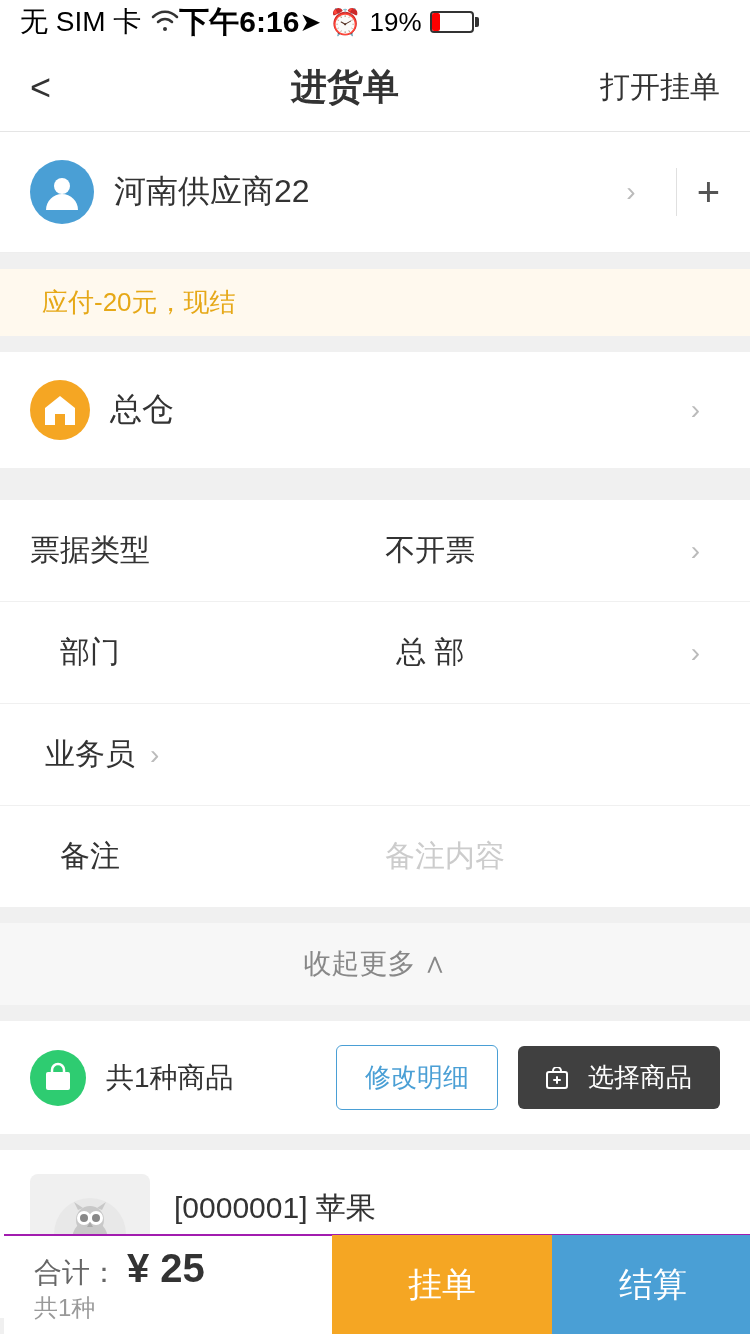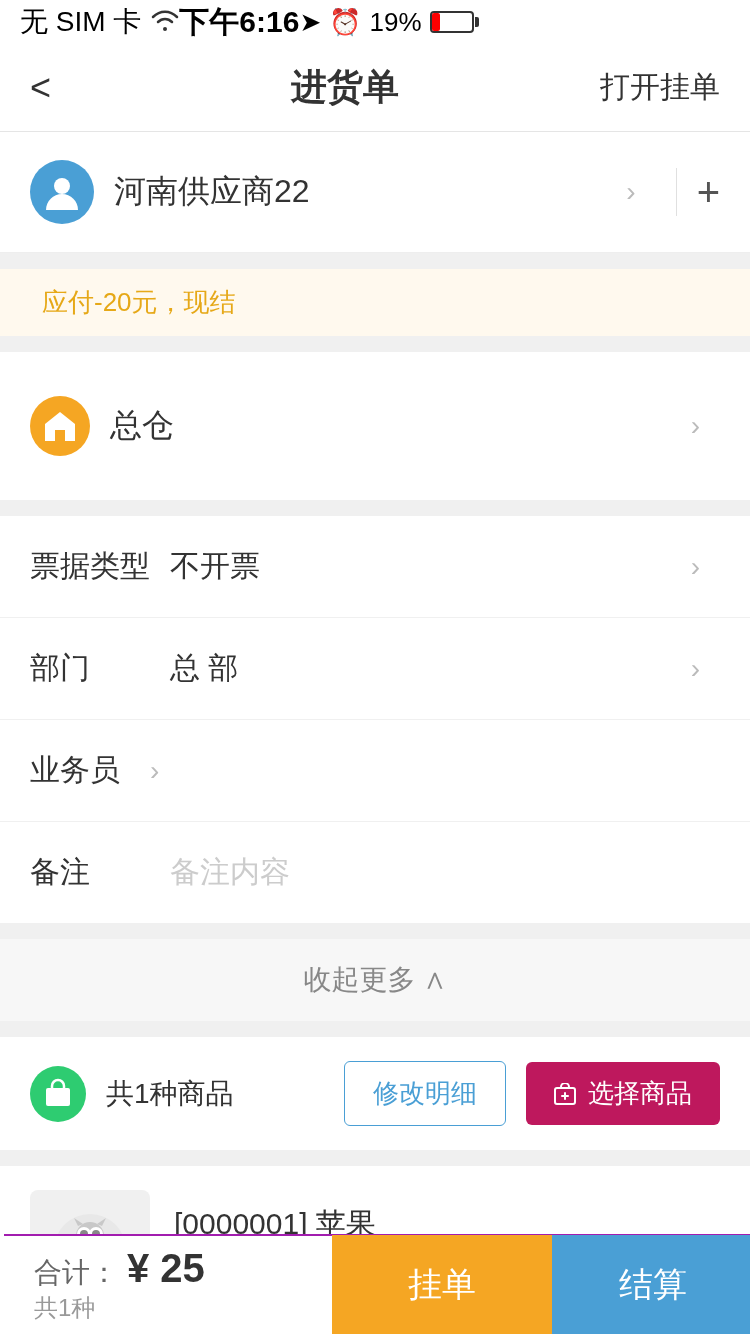--- a/index.html
+++ b/index.html
@@ -143,22 +143,22 @@
       font-size: 26px;
       color: #e6a817;
       margin-bottom: 16px;
     }
 
     
     .warehouse-row {
       background: #fff;
       display: flex;
       align-items: center;
-      padding: 44px 30px;
-      margin-bottom: 16px;
+      padding: 28px 30px;
+      margin-bottom: 32px;
     }
     .warehouse-icon-wrap {
       width: 60px;
       height: 60px;
       border-radius: 50%;
       background: #f5a623;
       display: flex;
       align-items: center;
       justify-content: center;
       margin-right: 20px;
@@ -174,20 +174,21 @@
     .form-section {
       background: #fff;
       margin-bottom: 16px;
     }
     .form-row {
       display: flex;
       align-items: center;
       padding: 30px;
       border-bottom: 1px solid #f0f0f0;
       min-height: 88px;
+      text-align: center;
     }
     .form-row:last-child { border-bottom: none; }
     .form-label {
       font-size: 30px;
       color: #333;
       width: 120px;
       flex-shrink: 0;
     }
     .form-value {
       flex: 1;
@@ -239,30 +240,30 @@
     .btn-outline {
       border: 1.5px solid #4a9fd5;
       color: #4a9fd5;
       background: #fff;
       border-radius: 6px;
       padding: 14px 28px;
       font-size: 26px;
       cursor: pointer;
     }
     .btn-blue {
-      background: #be185d;
+      background: #404040;
       color: #fff;
       border: none;
       border-radius: 6px;
       padding: 14px 28px;
       font-size: 26px;
       cursor: pointer;
       display: flex;
       align-items: center;
-      gap: 12px;
+      gap: 20px;
     }
 
     
     .product-item {
       background: #fff;
       display: flex;
       align-items: center;
       padding: 24px 30px;
       margin-top: 2px;
     }

